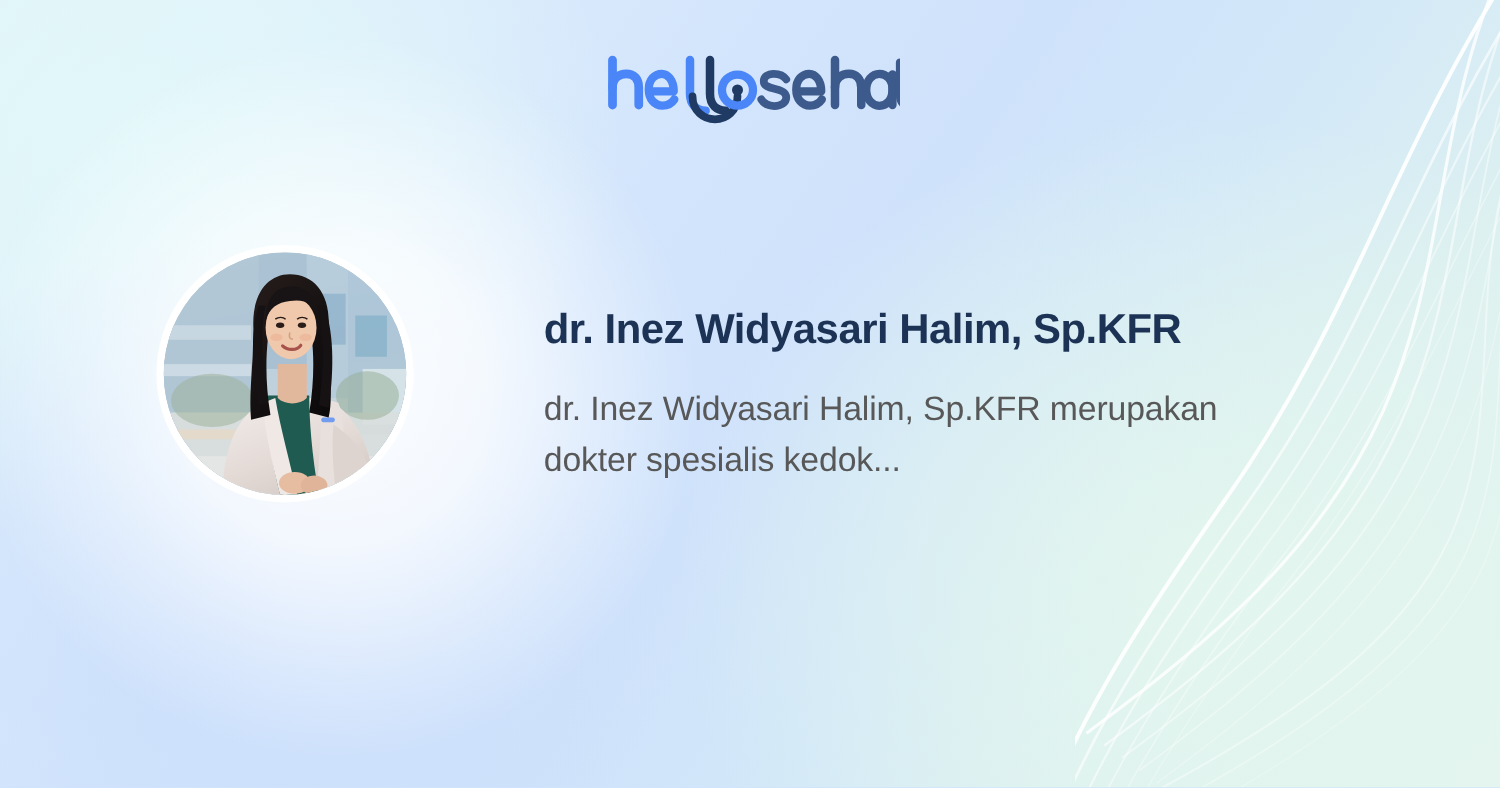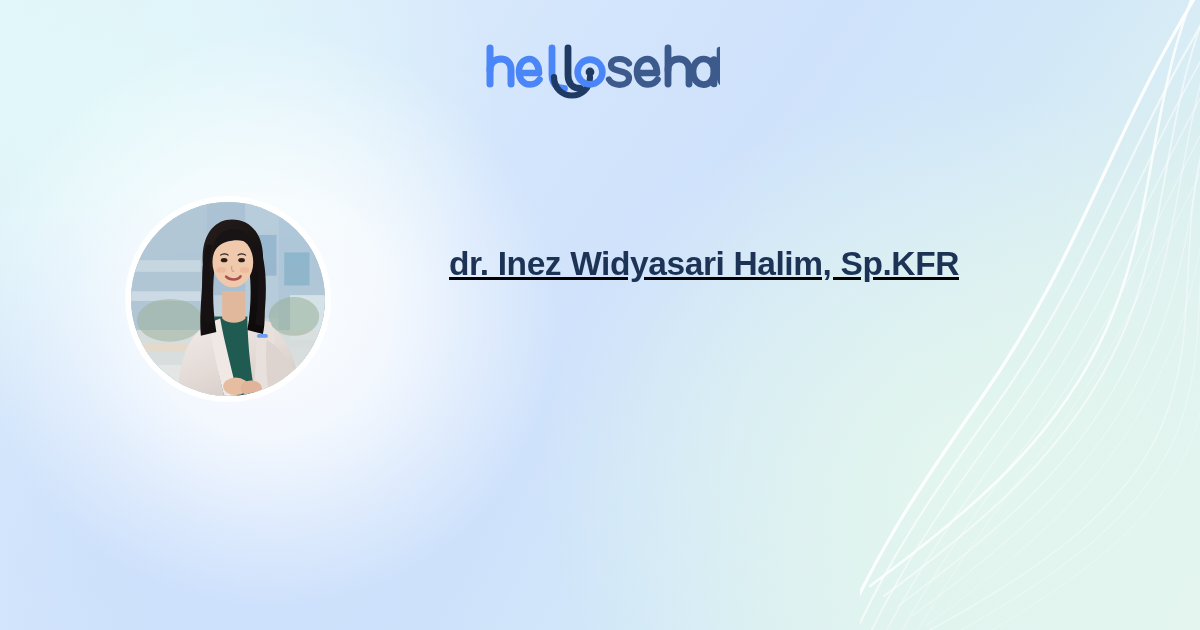--- a/index.html
+++ b/index.html
@@ -125,24 +125,23 @@
   }
   .avatar-photo svg {
     display: block;
     width: 100%;
     height: 100%;
   }
 
   
   .text-block {
     position: absolute;
-    left: 449px;
+    left: 435px;
     top: 243px;
     width: 600px;
-    text-decoration: underline;
   }
   .doctor-name {
     margin: 0;
     font-size: 33.5px;
     line-height: 42px;
     font-weight: bold;
     letter-spacing: -0.4px;
     color: #1d3355;
     white-space: nowrap;
     font-family: "Liberation Sans", sans-serif;
@@ -315,15 +314,16 @@
 
           <ellipse cx="93" cy="70" rx="5" ry="3" fill="#e9a98f" opacity="0.45"></ellipse>
           <ellipse cx="117" cy="70" rx="5" ry="3" fill="#e9a98f" opacity="0.45"></ellipse>
         </g>
       </svg>
     </div>
   </div>
 
   <div class="text-block">
     <h1 class="doctor-name">dr. Inez Widyasari Halim, Sp.KFR</h1>
+    <p class="doctor-desc">dr. Inez Widyasari Halim, Sp.KFR merupakan dokter spesialis kedok...</p>
   </div>
 
 </div>
 
 </body></html>

